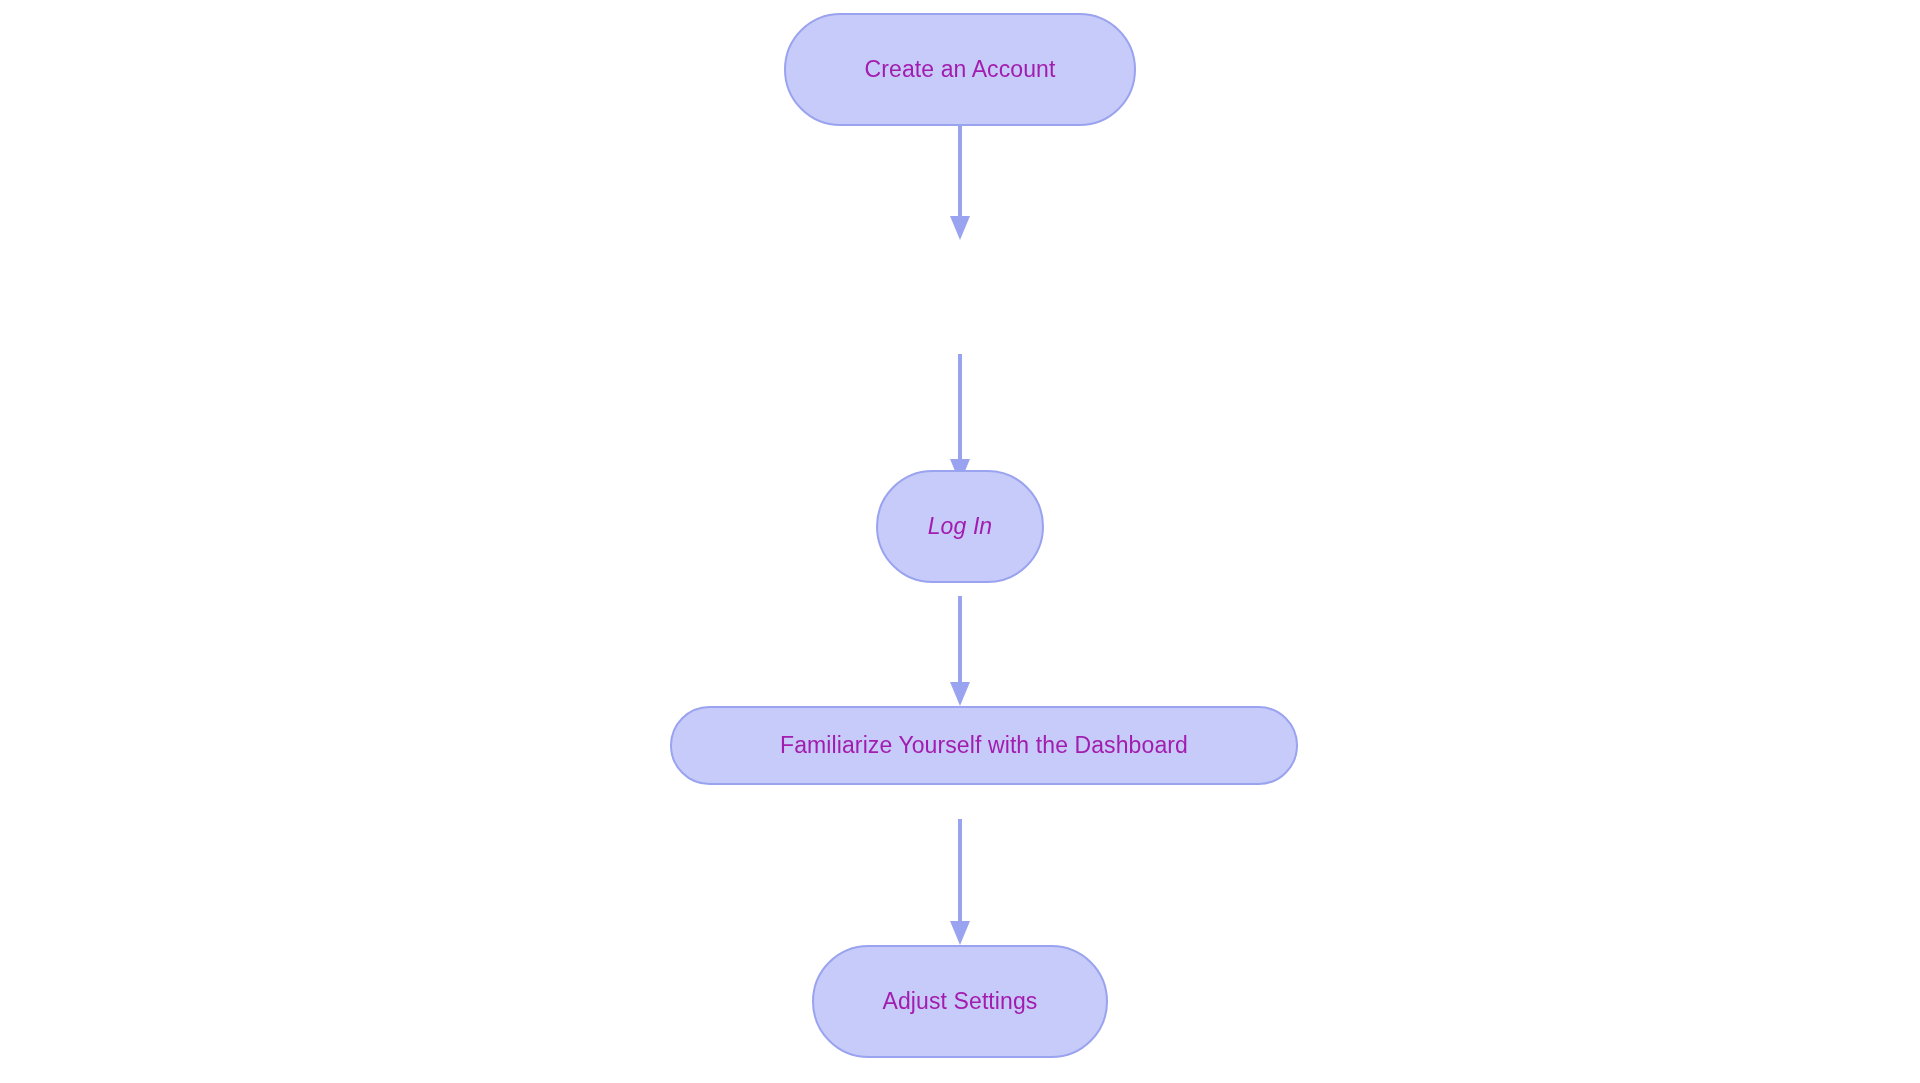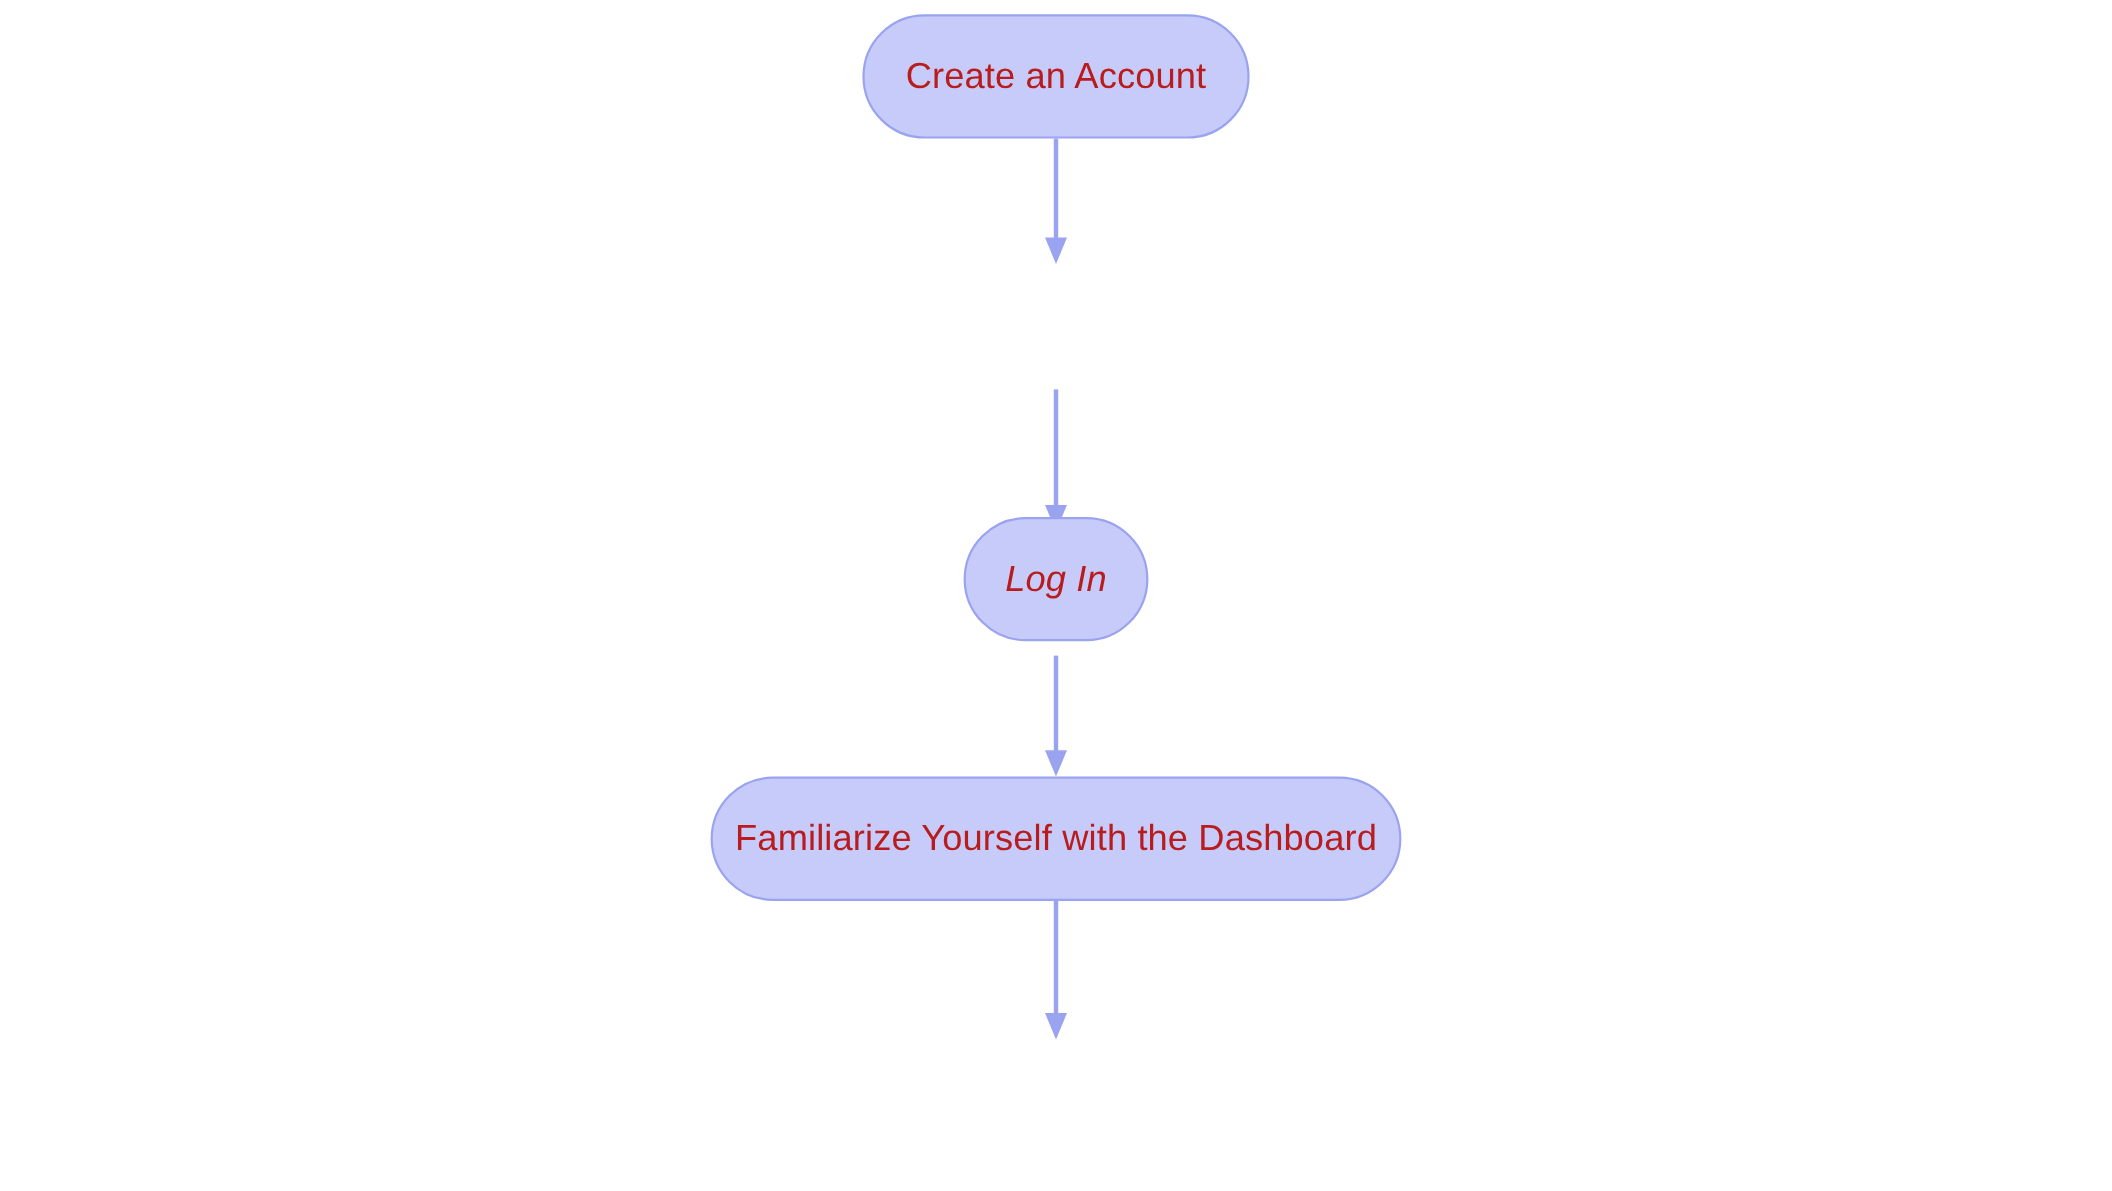--- a/index.html
+++ b/index.html
@@ -24,23 +24,23 @@
     box-sizing: border-box;
     display: flex;
     align-items: center;
     justify-content: center;
     background: #c7cbf9;
     border: 2px solid #9aa3ef;
     border-radius: 999px;
     transform: translateX(-50%);
   }
   .flow-node-label {
-    color: #b91c1c;
+    color: #a21caf;
     font-family: "Liberation Sans", sans-serif;
-    font-size: 33px;
+    font-size: 23px;
     font-weight: 400;
     line-height: 1.1;
     white-space: nowrap;
     letter-spacing: 0.1px;
   }
   .flow-edge {
     position: absolute;
     transform: translateX(-50%);
     overflow: visible;
   }
@@ -81,18 +81,21 @@
 
   <div class="flow-node" style="left:960px; top:13px; width:352px; height:113px;">
     <span class="flow-node-label">Create an Account</span>
   </div>
 
 
   <div class="flow-node" style="left:960px; top:470px; width:168px; height:113px;font-style:italic;">
     <span class="flow-node-label">Log In</span>
   </div>
 
-  <div class="flow-node" style="left:960px; top:706px; width:628px; height:113px;">
+  <div class="flow-node" style="left:984px; top:706px; width:628px; height:79px;">
     <span class="flow-node-label">Familiarize Yourself with the Dashboard</span>
   </div>
 
+  <div class="flow-node" style="left:960px; top:945px; width:296px; height:113px;">
+    <span class="flow-node-label">Adjust Settings</span>
+  </div>
 
 </div>
 
 </body></html>

